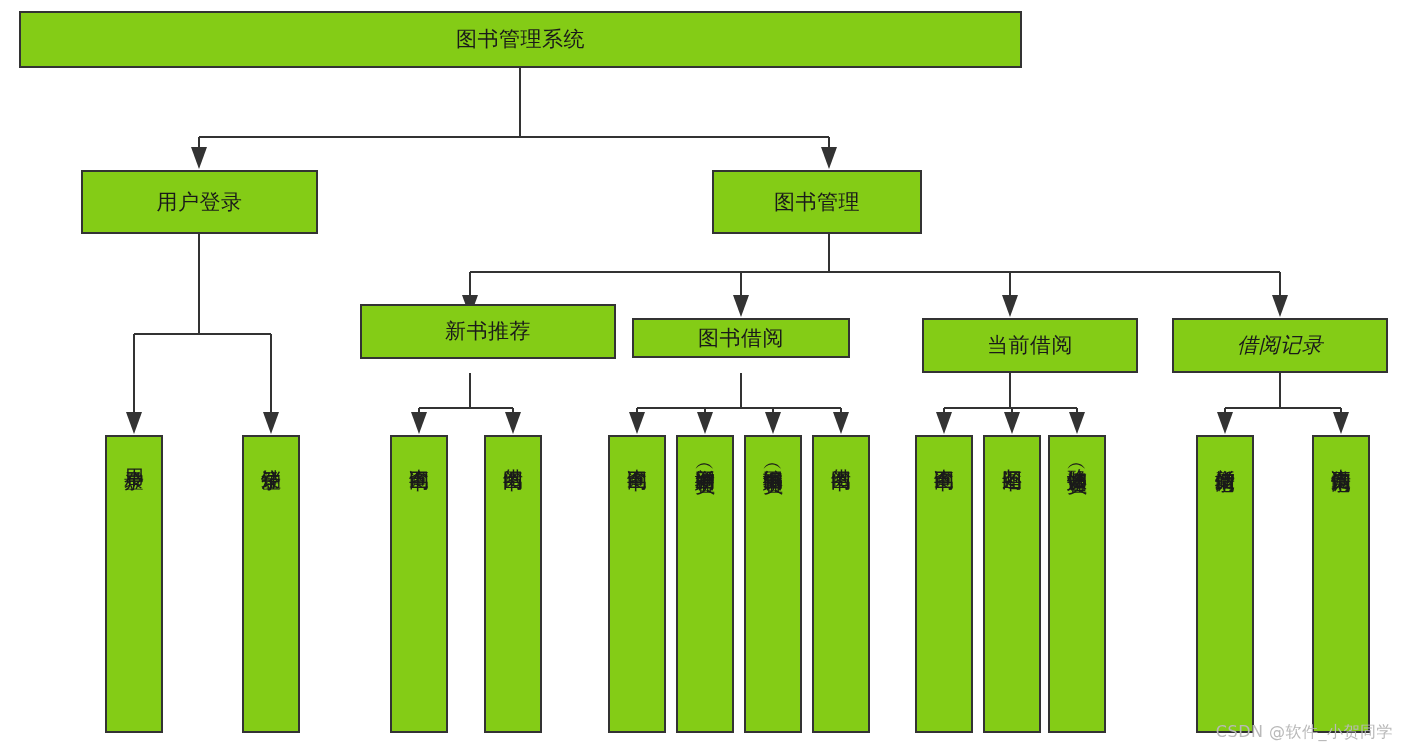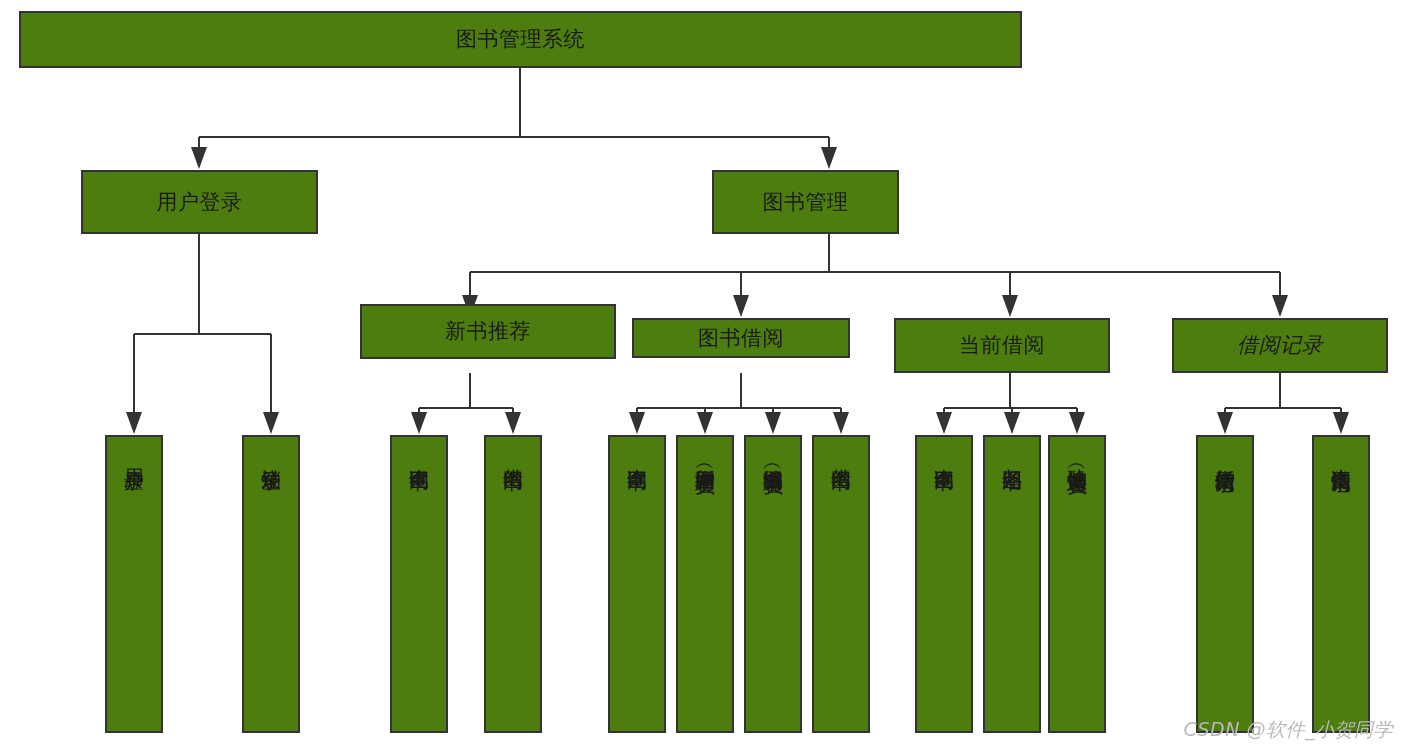--- a/index.html
+++ b/index.html
@@ -13,21 +13,21 @@
   #diagram-root {
     position: relative;
     width: 1405px;
     height: 747px;
     background: #ffffff;
     overflow: hidden;
   }
   .node-box {
     position: absolute;
     box-sizing: border-box;
-    background: #4d7c0f;
+    background: #84cc16;
     border: 2px solid #333333;
     display: flex;
     align-items: center;
     justify-content: center;
   }
   .node-label {
     color: #1a1a1a;
     font-size: 21px;
     line-height: 1.18;
     letter-spacing: 0.5px;
@@ -52,26 +52,25 @@
     left: 0;
     top: 0;
     width: 1405px;
     height: 747px;
     pointer-events: none;
   }
   #watermark {
     position: absolute;
     right: 12px;
     bottom: 4px;
-    font-size: 19px;
+    font-size: 16px;
     color: #b9b9b9;
     font-family: "DejaVu Sans", "Liberation Sans", sans-serif;
     white-space: nowrap;
     letter-spacing: 0.5px;
-    font-style: italic;
   }
 </style>
 </head>
 <body>
 
 <div id="diagram-root">
 
   <svg id="connector-layer" viewBox="0 0 1405 747" width="1405" height="747">
       <line x1="520" y1="68" x2="520" y2="137" stroke="#333333" stroke-width="2.4" shape-rendering="crispEdges"></line>
       <line x1="199" y1="137" x2="829" y2="137" stroke="#333333" stroke-width="2.4" shape-rendering="crispEdges"></line>
@@ -127,30 +126,30 @@
       <path d="M1333,412 L1349,412 L1341,434 Z" fill="#333333"></path>
     </svg>
 
   <div id="node-layer">
       <div class="node-box" style="left: 19px; top: 11px; width: 1003px; height: 57px; border-color: rgb(51, 51, 51);">
         <div class="node-label" style="color: rgb(26, 26, 26);">图书管理系统</div>
       </div>
       <div class="node-box" style="left: 81px; top: 170px; width: 237px; height: 64px; border-color: rgb(51, 51, 51);">
         <div class="node-label" style="color: rgb(26, 26, 26);">用户登录</div>
       </div>
-      <div class="node-box" style="left: 712px; top: 170px; width: 187px; height: 64px; border-color: rgb(51, 51, 51);">
+      <div class="node-box" style="left: 712px; top: 170px; width: 210px; height: 64px; border-color: rgb(51, 51, 51);">
         <div class="node-label" style="color: rgb(26, 26, 26);">图书管理</div>
       </div>
       <div class="node-box" style="left: 360px; top: 304px; width: 256px; height: 55px; border-color: rgb(51, 51, 51);">
         <div class="node-label" style="color: rgb(26, 26, 26);">新书推荐</div>
       </div>
       <div class="node-box" style="left: 632px; top: 318px; width: 218px; height: 40px; border-color: rgb(51, 51, 51);">
         <div class="node-label" style="color: rgb(26, 26, 26);">图书借阅</div>
       </div>
-      <div class="node-box" style="left: 894px; top: 318px; width: 216px; height: 55px; border-color: rgb(51, 51, 51);">
+      <div class="node-box" style="left: 922px; top: 318px; width: 216px; height: 55px; border-color: rgb(51, 51, 51);">
         <div class="node-label" style="color: rgb(26, 26, 26);">当前借阅</div>
       </div>
       <div class="node-box" style="left: 1172px; top: 318px; width: 216px; height: 55px; border-color: rgb(51, 51, 51);">
         <div class="node-label" style="color: rgb(26, 26, 26); font-style: italic;">借阅记录</div>
       </div>
       <div class="node-box vertical" style="left: 105px; top: 435px; width: 58px; height: 298px; border-color: rgb(51, 51, 51);">
         <div class="node-label" style="color: rgb(26, 26, 26);">用户登录</div>
       </div>
       <div class="node-box vertical" style="left: 242px; top: 435px; width: 58px; height: 298px; border-color: rgb(51, 51, 51);">
         <div class="node-label" style="color: rgb(26, 26, 26);">注销登录</div>

